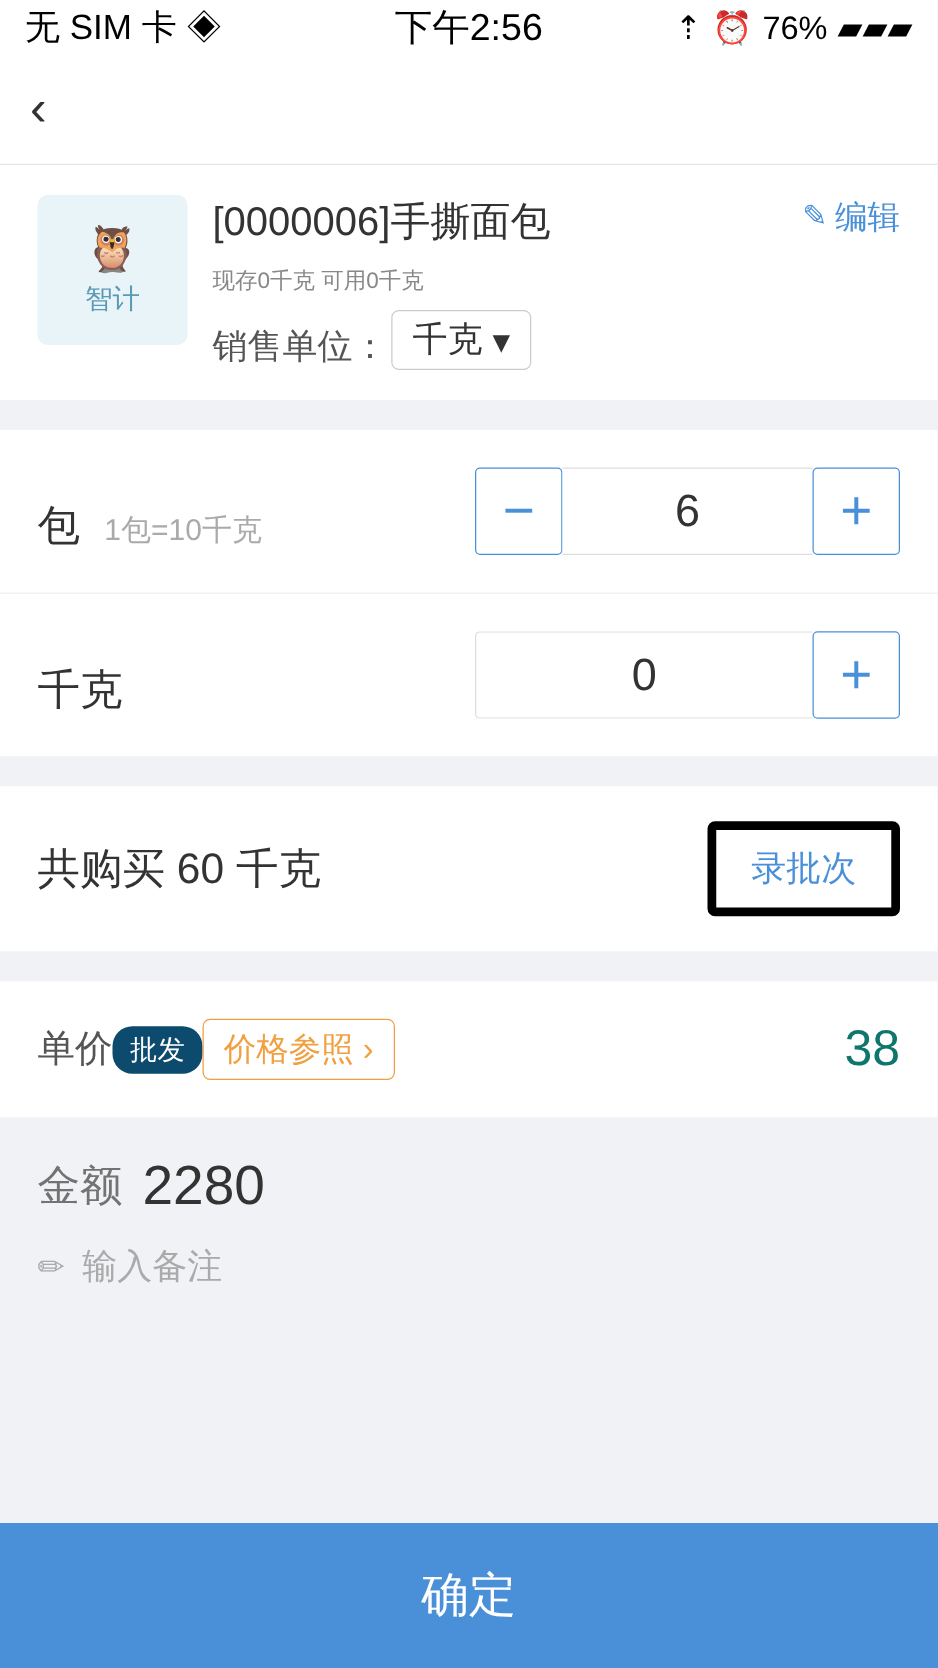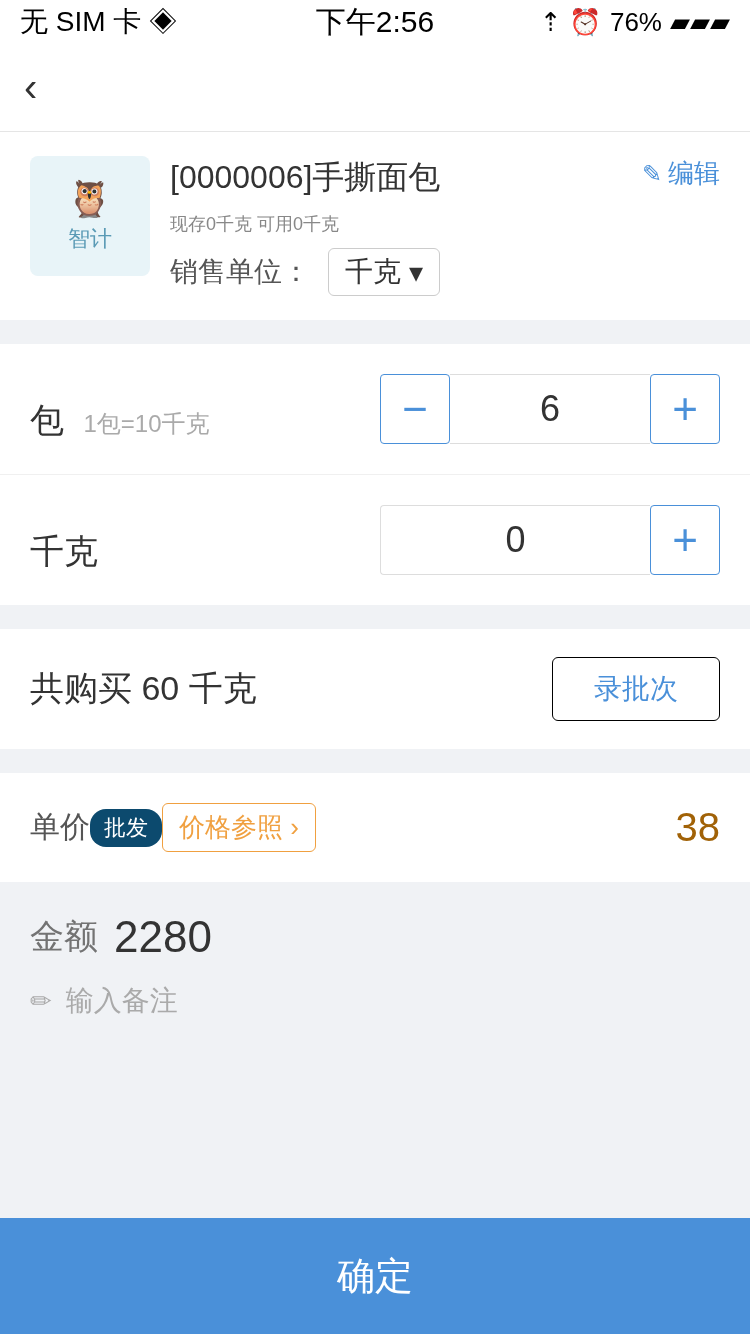--- a/index.html
+++ b/index.html
@@ -89,22 +89,22 @@
       color: #333;
       margin-bottom: 12px;
     }
     .product-stock {
       font-size: 18px;
       color: #888;
       margin-bottom: 12px;
     }
     .product-unit-row {
       display: flex;
-      align-items: center;
-      gap: 18px;
+      align-items: flex-end;
+      gap: 3px;
       font-size: 28px;
       color: #555;
     }
     .unit-selector {
       border: 1px solid #ccc;
       border-radius: 6px;
       padding: 4px 16px;
       font-size: 28px;
       color: #333;
       display: flex;
@@ -192,24 +192,24 @@
       align-items: center;
       padding: 28px 30px;
       margin-bottom: 12px;
     }
     .summary-text {
       flex: 1;
       font-size: 34px;
       color: #333;
     }
     .batch-btn {
-      border: 1px solid #000000;
+      border: 7px solid #000000;
       color: #4a90d9;
       background: #fff;
-      padding: 12px 41px;
+      padding: 12px 28px;
       border-radius: 6px;
       font-size: 28px;
       cursor: pointer;
       text-align: center;
     }
 
     
     .price-section {
       background: #fff;
       padding: 30px;
@@ -240,21 +240,21 @@
       border-radius: 6px;
       font-size: 26px;
       cursor: pointer;
       display: flex;
       align-items: center;
       gap: 6px;
     }
     .price-value {
       margin-left: auto;
       font-size: 40px;
-      color: #a16207;
+      color: #0f766e;
       font-weight: 400;
     }
 
     
     .amount-section {
       background: #f0f2f5;
       padding: 30px;
     }
     .amount-row {
       display: flex;

